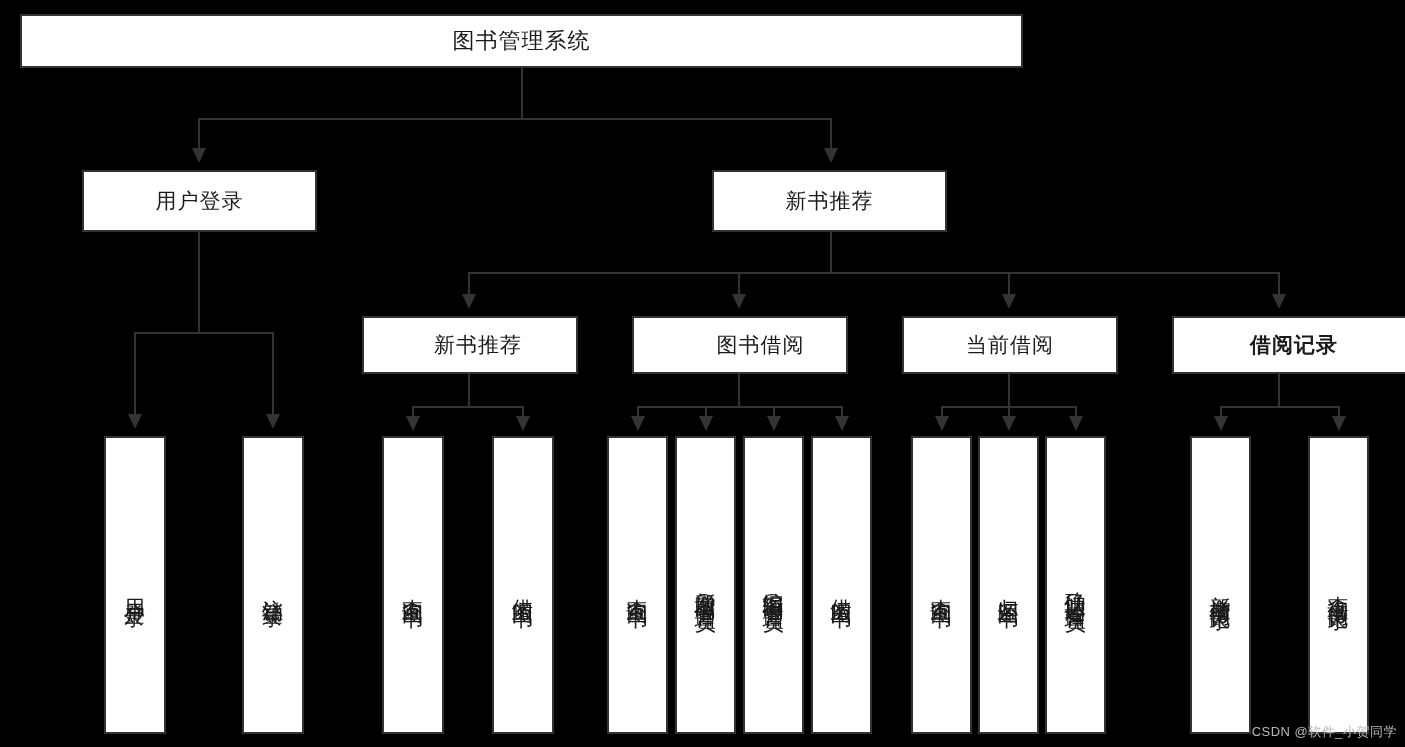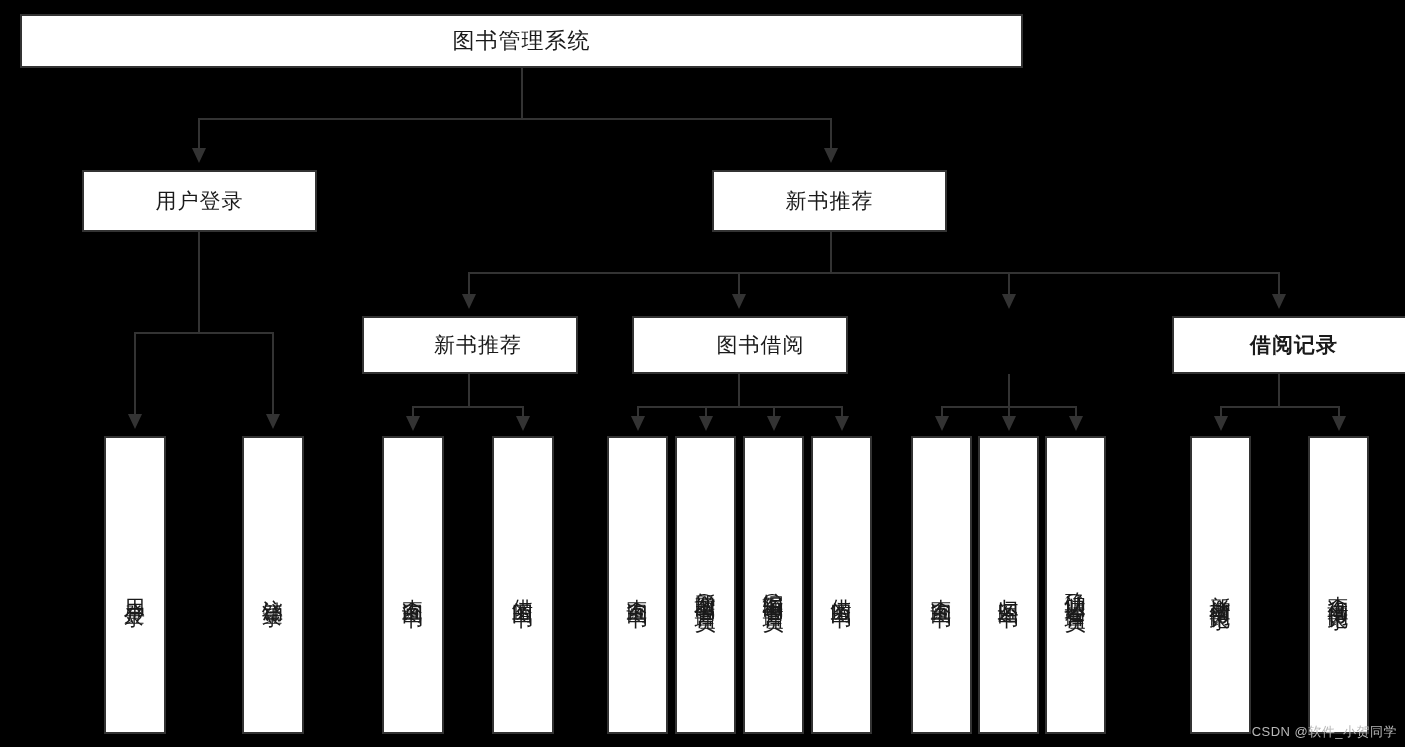--- a/index.html
+++ b/index.html
@@ -123,20 +123,23 @@
   <div class="arrow" style="left:1002px; top:294px;"></div>
 
   <div class="conn vline" style="left:1278px; top:272px; height:24px;"></div>
   <div class="arrow" style="left:1272px; top:294px;"></div>
 
   <div class="node" style="left:362px; top:316px; width:216px; height:58px;padding-left:16px;">
     <span class="label">新书推荐</span>
   </div>
   <div class="node" style="left:632px; top:316px; width:216px; height:58px;padding-left:41px;">
     <span class="label">图书借阅</span>
+  </div>
+  <div class="node" style="left:902px; top:316px; width:216px; height:58px;">
+    <span class="label">当前借阅</span>
   </div>
   <div class="node" style="left:1172px; top:316px; width:244px; height:58px;font-weight:bold;">
     <span class="label">借阅记录</span>
   </div>
 
   <div class="conn vline" style="left:468px; top:374px; height:34px;"></div>
   <div class="conn hline" style="left:412px; top:406px; width:112px;"></div>
   <div class="conn vline" style="left:412px; top:406px; height:12px;"></div>
   <div class="arrow" style="left:406px; top:416px;"></div>
   <div class="conn vline" style="left:522px; top:406px; height:12px;"></div>

